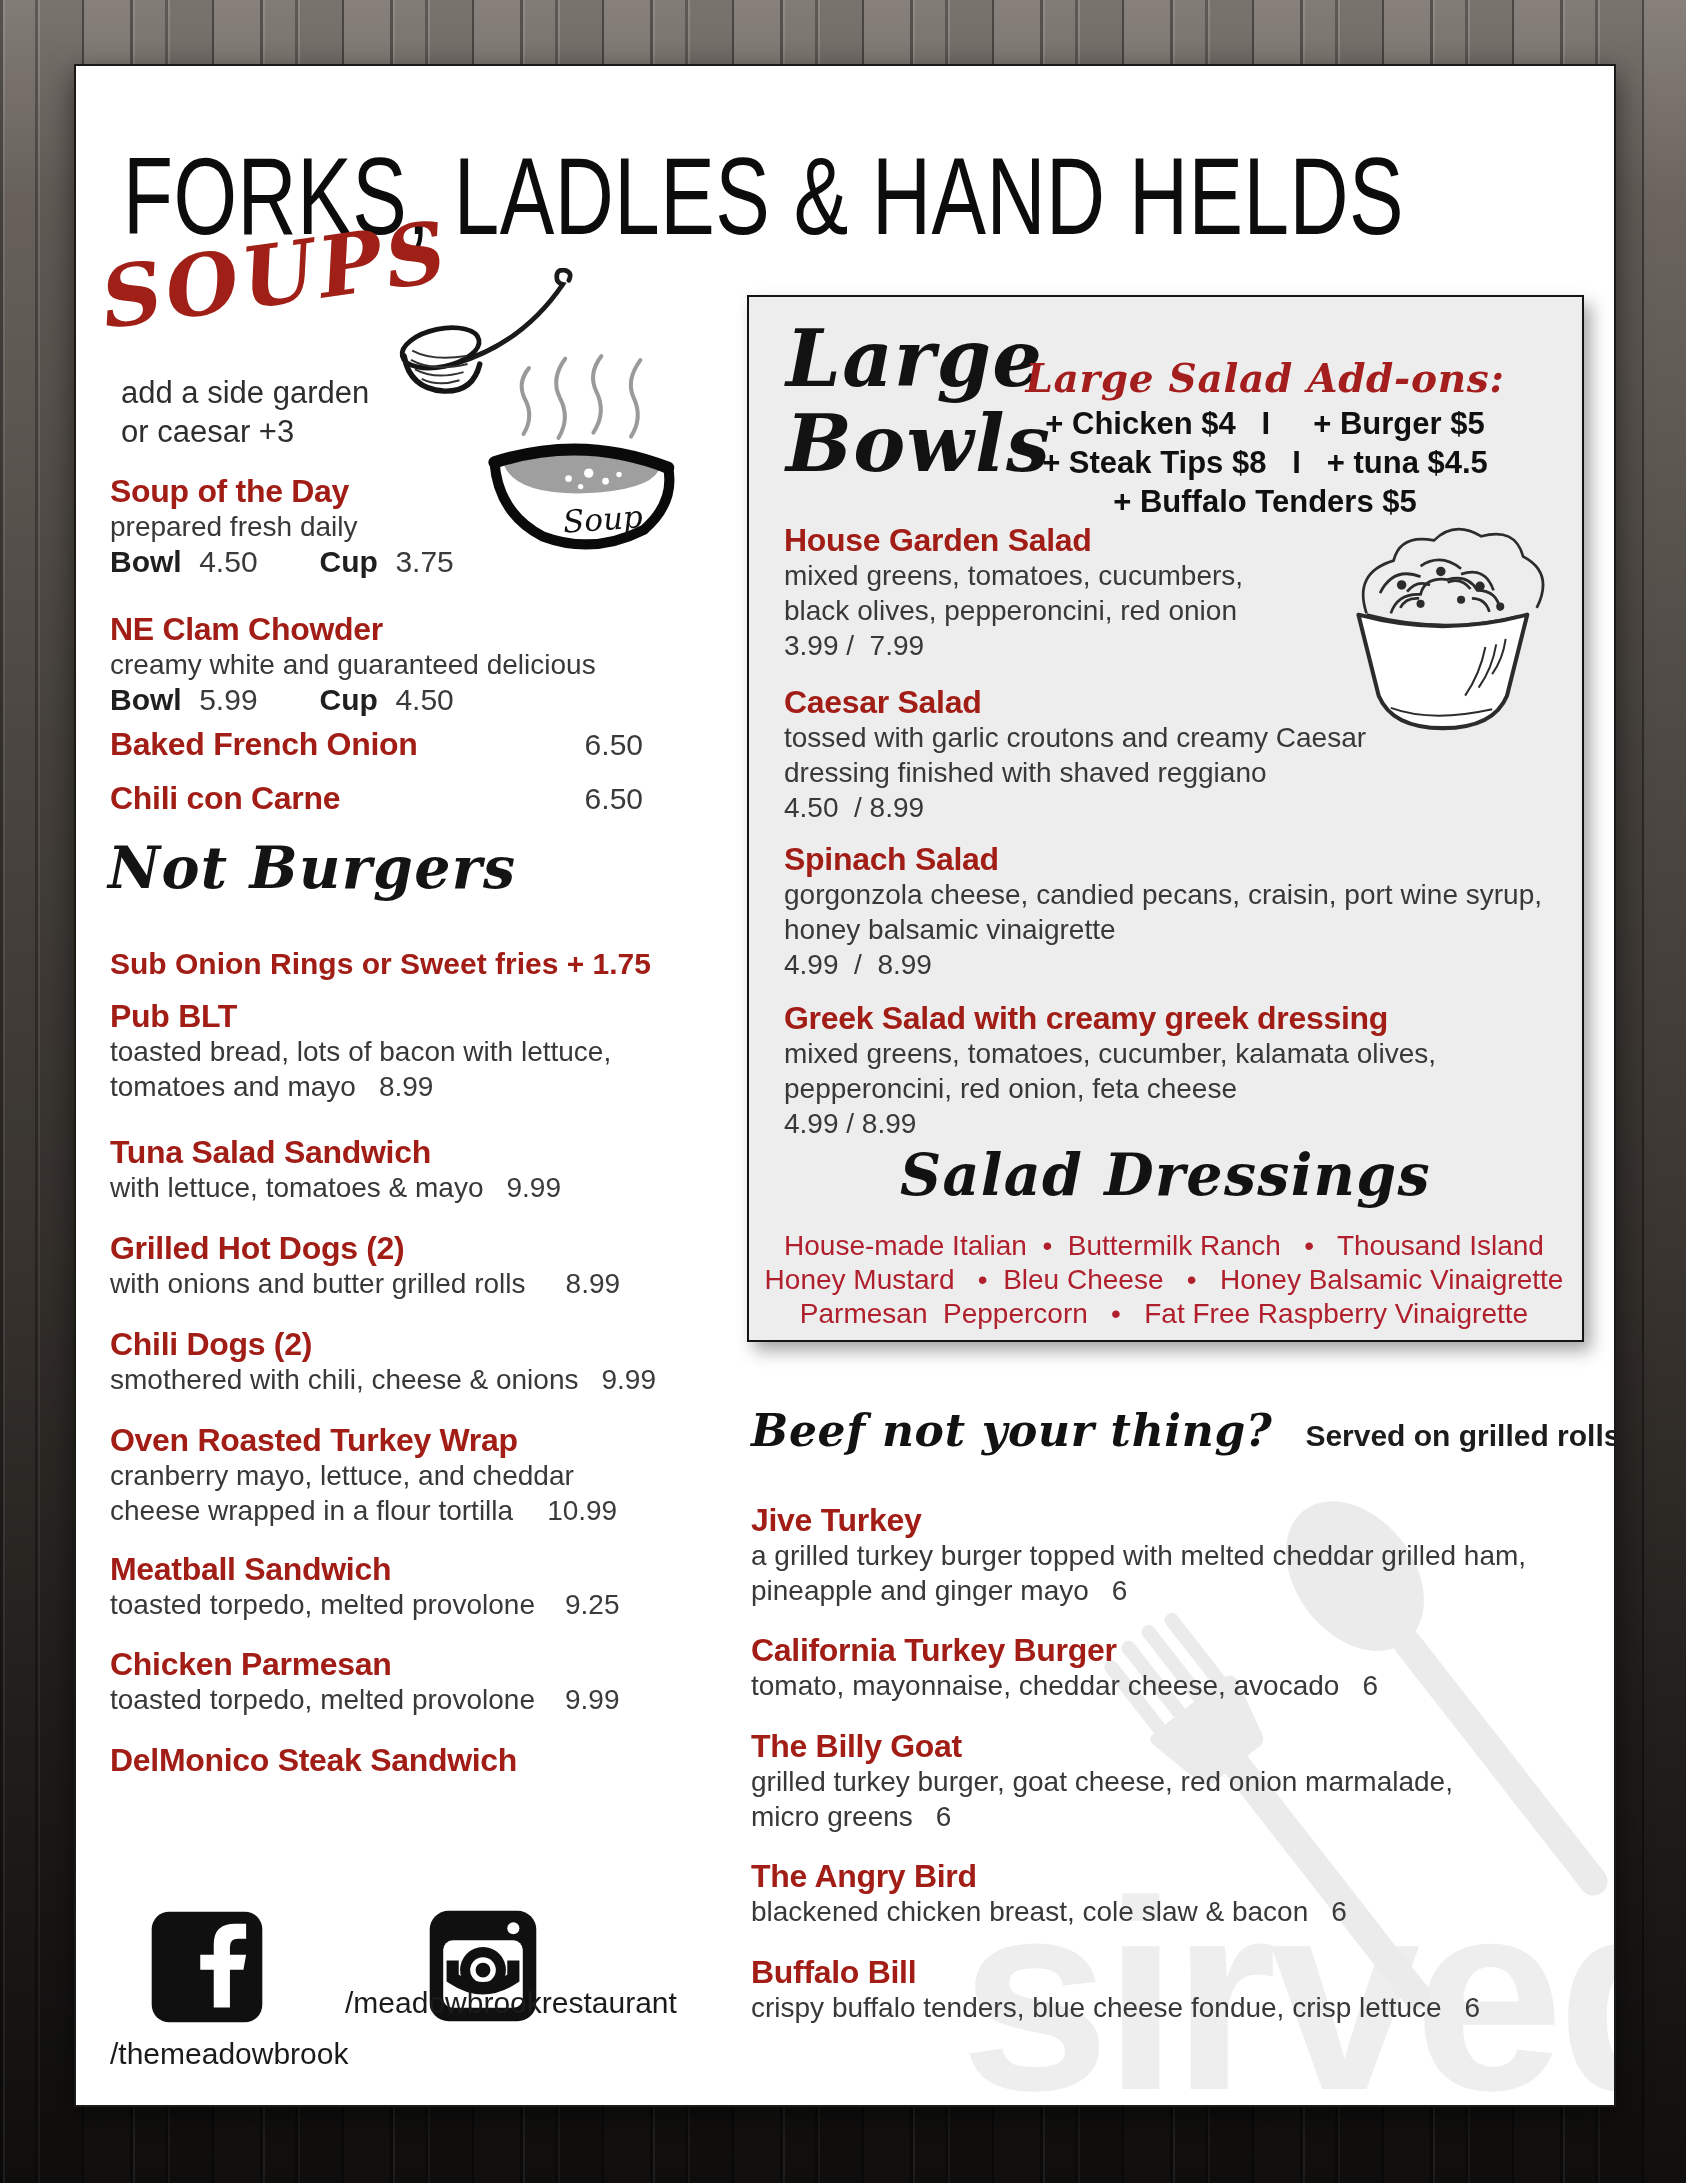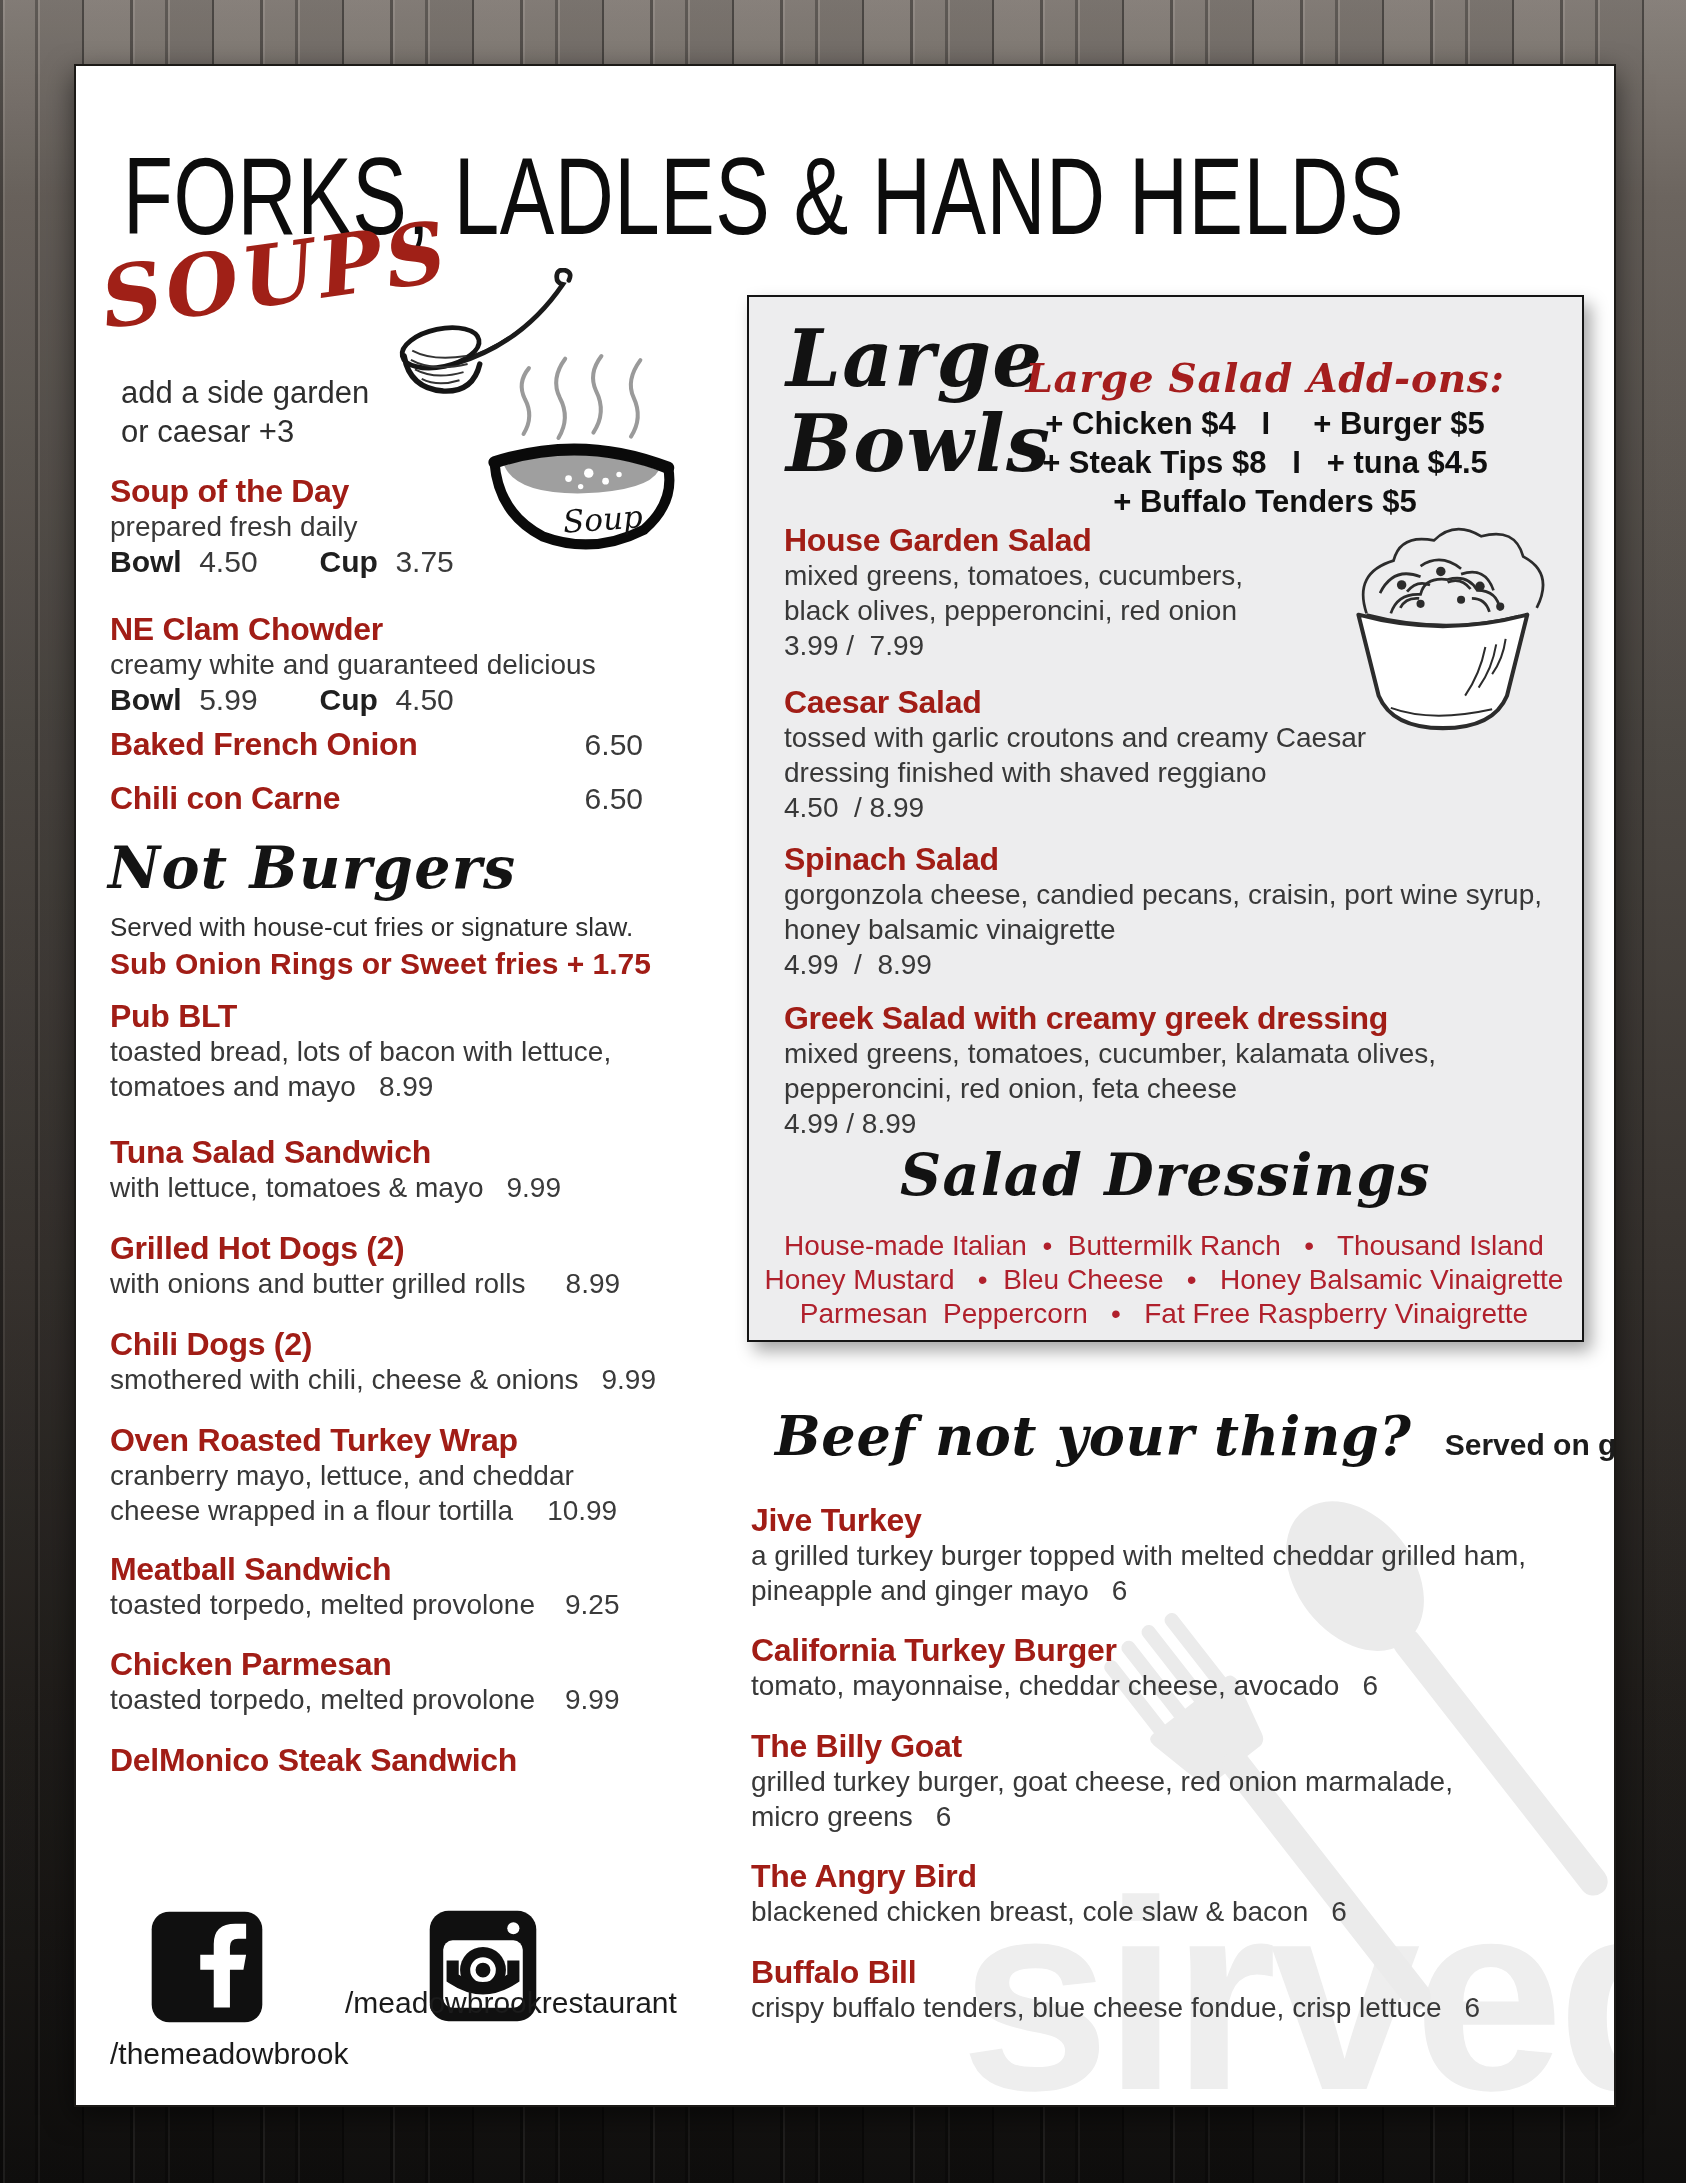--- a/index.html
+++ b/index.html
@@ -32,21 +32,21 @@
   .z1{z-index:2;}
   .title{
     font-size:109px;line-height:1;color:#0c0c0c;white-space:nowrap;
     transform:scaleX(0.75);transform-origin:left top;letter-spacing:0.7px;
   }
   .script{font-family:"DejaVu Serif",serif;font-style:italic;font-weight:bold;}
   .soups-script{font-size:84px;color:#a02017;transform:rotate(-8deg);transform-origin:left top;letter-spacing:4px;line-height:1;}
   .black-script-lg{font-size:78px;line-height:84px;color:#121212;letter-spacing:1.3px;}
   .notburgers-script{font-size:57px;line-height:1;color:#141414;letter-spacing:1.3px;}
   .dressings-script{font-size:57px;line-height:1;color:#121212;letter-spacing:1.3px;}
-  .beef-script{font-size:54px;line-height:1.1;color:#121212;letter-spacing:0.7px;margin-left:24px;}
+  .beef-script{font-size:44px;line-height:1.1;color:#121212;letter-spacing:0.7px;}
   .addons-script{font-size:39px;line-height:51px;color:#a51e1e;letter-spacing:0.7px;margin-top:32px;}
   .itemname{font-weight:bold;font-size:32px;line-height:35px;color:#a11d16;letter-spacing:-0.3px;}
   .desc{font-size:28px;line-height:35px;color:#383838;}
   .pricetail{margin-left:23px;color:#3a3a3a;}
   .sizes{font-size:30px;line-height:35px;color:#3a3a3a;}
   .sizes b{color:#1f1f1f;}
   .sizes .num{margin-left:17.5px;}
   .sizes .second{margin-left:62px;}
   .rowflex{display:flex;justify-content:space-between;align-items:baseline;}
   .rowprice{font-size:30px;color:#3a3a3a;}
@@ -149,21 +149,20 @@
     <div class="itemname">Baked French Onion</div>
     <div class="rowprice">6.50</div>
   </div>
 
   <div class="abs z1 rowflex" style="left:34px;top:715px;width:533px;">
     <div class="itemname">Chili con Carne</div>
     <div class="rowprice">6.50</div>
   </div>
 
   <div class="abs z1 script notburgers-script" style="left:32px;top:773px;">Not Burgers</div>
-  <div class="abs z1 smallnote" style="left:34px;top:846px;">Served with house-cut fries or signature slaw.</div>
   <div class="abs z1 subnote" style="left:34px;top:881px;">Sub Onion Rings or Sweet fries + 1.75</div>
 
   <div class="abs z1" style="left:34px;top:933px;width:540px;">
     <div class="itemname">Pub BLT</div>
     <div class="desc"><span>toasted bread, lots of bacon with lettuce, tomatoes and mayo</span><span class="pricetail">8.99</span></div>
   </div>
 
   <div class="abs z1" style="left:34px;top:1069px;width:580px;">
     <div class="itemname">Tuna Salad Sandwich</div>
     <div class="desc"><span>with lettuce, tomatoes &amp; mayo</span><span class="pricetail">9.99</span></div>

